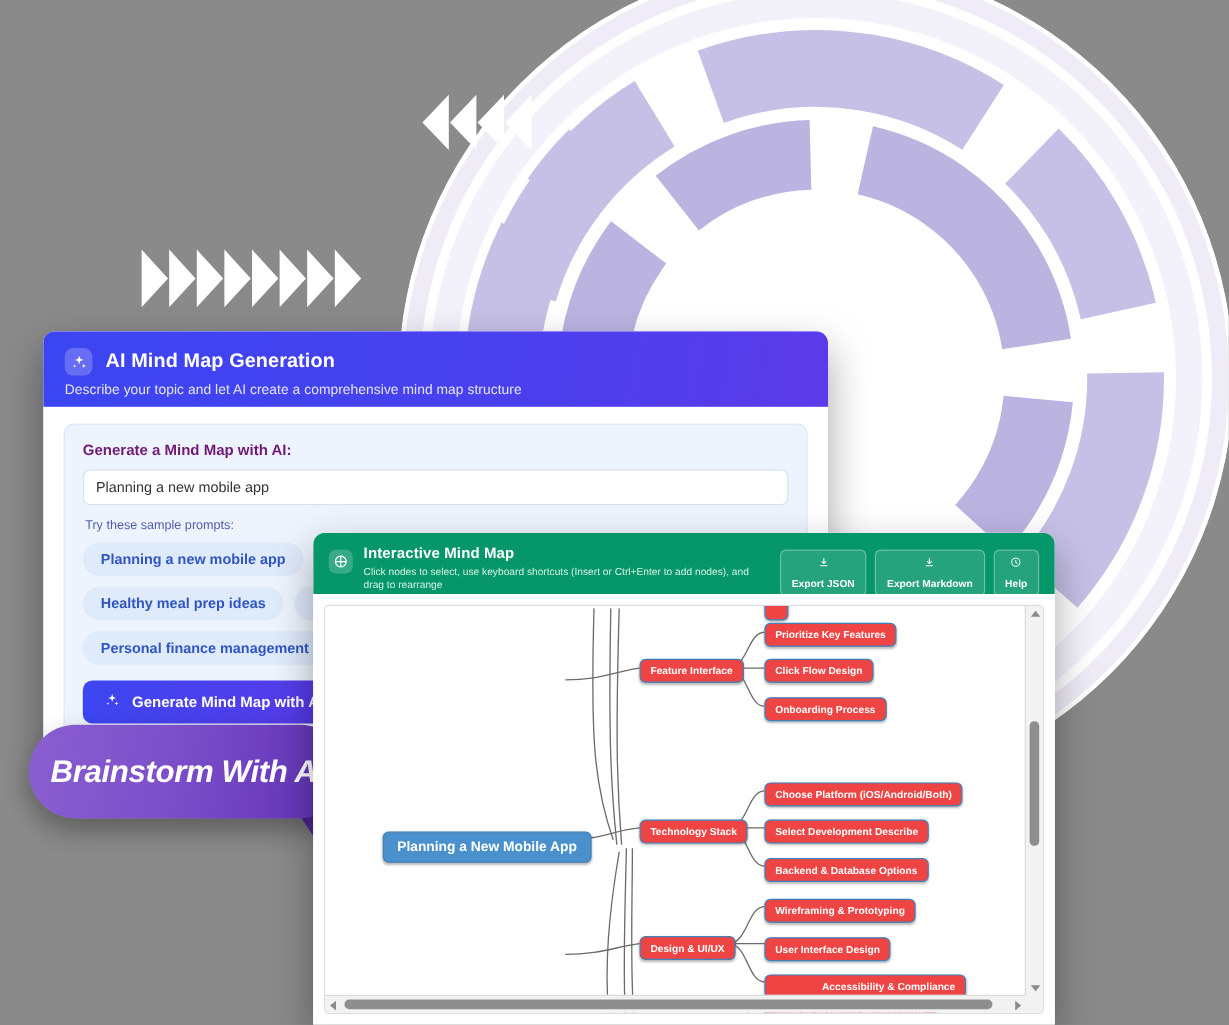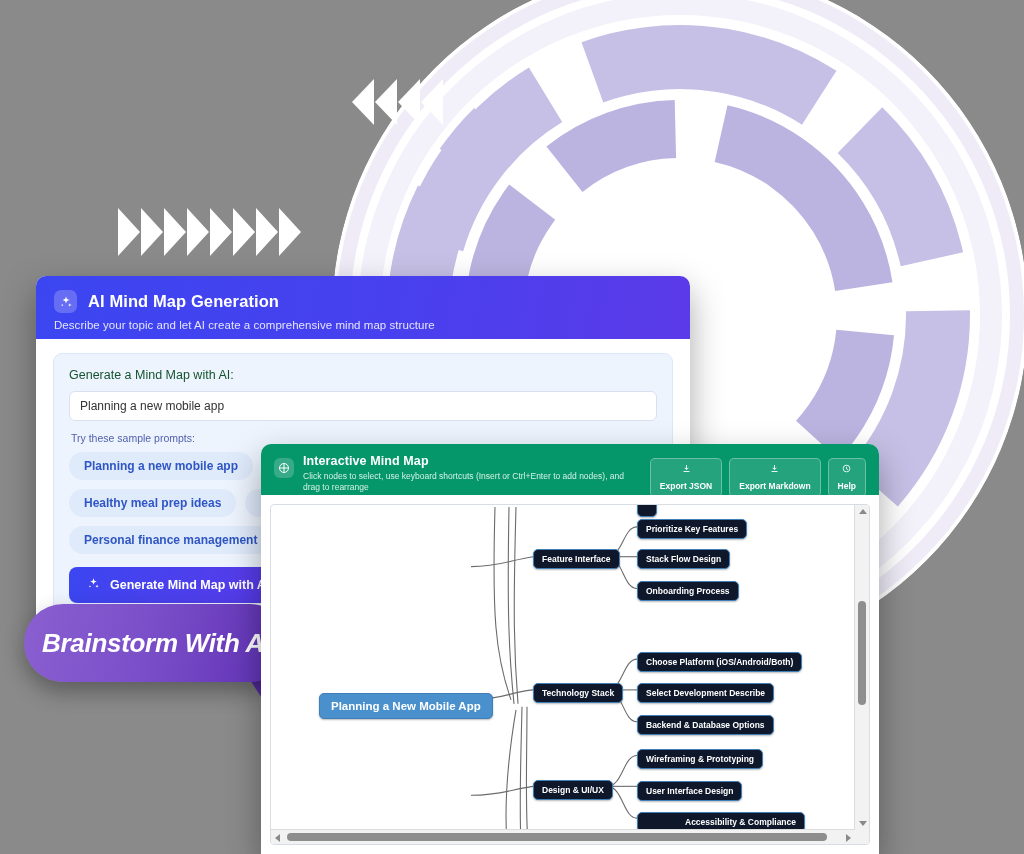--- a/index.html
+++ b/index.html
@@ -38,21 +38,21 @@
     display:flex;align-items:center;justify-content:center;flex:0 0 auto;
   }
   #ai-title{font-size:16.5px;font-weight:bold;letter-spacing:.1px;}
   #ai-sub{font-size:11.5px;margin-top:6px;color:#e4e4ff;letter-spacing:.05px;}
 
   #ai-body{padding:14px 17px;}
   #gen-panel{
     background:#eef4fe;border:1px solid #dbe7fb;border-radius:9px;
     padding:14px 15px 16px 15px;
   }
-  #gen-label{font-size:12.5px;font-weight:normal;color:#14532d;margin-bottom:9px;}
+  #gen-label{font-size:12.5px;font-weight:bold;color:#701a75;margin-bottom:9px;}
   #prompt-input{
     width:100%;box-sizing:border-box;height:30px;border-radius:6px;border:1px solid #d7e1f0;
     background:#fff;font-size:12px;color:#333;padding:0 10px;
     font-family:"Liberation Sans", sans-serif;outline:none;
   }
   #try-label{font-size:10.5px;color:#4f5fae;margin:11px 0 8px 2px;}
   .chips-row{display:flex;gap:9px;margin-bottom:9px;flex-wrap:nowrap;}
   .chip{
     background:#dfeafb;color:#2f56c4;font-size:12px;font-weight:bold;
     border-radius:16px;padding:7px 15px;white-space:nowrap;border:none;
@@ -108,21 +108,21 @@
   }
 
   #mm-canvas-wrap{padding:9px;height:359px;box-sizing:border-box;background:#fff;}
   #mm-canvas{
     position:relative;width:100%;height:100%;box-sizing:border-box;
     border:1px solid #d8dde3;border-radius:4px;background:#fff;overflow:hidden;
   }
   #mm-svg{position:absolute;left:0;top:0;width:100%;height:100%;}
 
   .node{
-    position:absolute;background:#0f172a;color:#fff;border-radius:5px;
+    position:absolute;background:#ef4444;color:#fff;border-radius:5px;
     font-size:8.5px;font-weight:bold;padding:4px 8px;white-space:nowrap;
     box-shadow:0 1px 2px rgba(0,0,0,.28);border:1px solid #3f80b8;
     font-family:"Liberation Sans", sans-serif;cursor:pointer;
   }
   .node.root{font-size:11.5px;padding:6px 11px;background:#4a90cc;}
   .node.branch{font-size:8.5px;}
 
   
   .vsb{position:absolute;right:0;top:0;width:14px;bottom:14px;background:#f2f2f2;border-left:1px solid #dcdcdc;}
   .hsb{position:absolute;left:0;bottom:0;height:14px;right:14px;background:#f2f2f2;border-top:1px solid #dcdcdc;}
@@ -330,21 +330,21 @@
 
       <div class="node" style="left:366px;top:-8px;">&nbsp;</div>
 
       <div class="node root" style="left:48px;top:188px;">Planning a New Mobile App</div>
 
       <div class="node branch" style="left:262px;top:44px;">Feature Interface</div>
       <div class="node branch" style="left:262px;top:178px;">Technology Stack</div>
       <div class="node branch" style="left:262px;top:275px;text-align:center;">Design &amp; UI/UX</div>
 
       <div class="node" style="left:366px;top:14px;">Prioritize Key Features</div>
-      <div class="node" style="left:366px;top:44px;">Stack Flow Design</div>
+      <div class="node" style="left:366px;top:44px;">Click Flow Design</div>
       <div class="node" style="left:366px;top:76px;">Onboarding Process</div>
 
       <div class="node" style="left:366px;top:147px;">Choose Platform (iOS/Android/Both)</div>
       <div class="node" style="left:366px;top:178px;">Select Development Describe</div>
       <div class="node" style="left:366px;top:210px;">Backend &amp; Database Options</div>
 
       <div class="node" style="left:366px;top:244px;">Wireframing &amp; Prototyping</div>
       <div class="node" style="left:366px;top:276px;">User Interface Design</div>
       <div class="node" style="left:366px;top:307px;padding-left:47px;">Accessibility &amp; Compliance</div>
 

